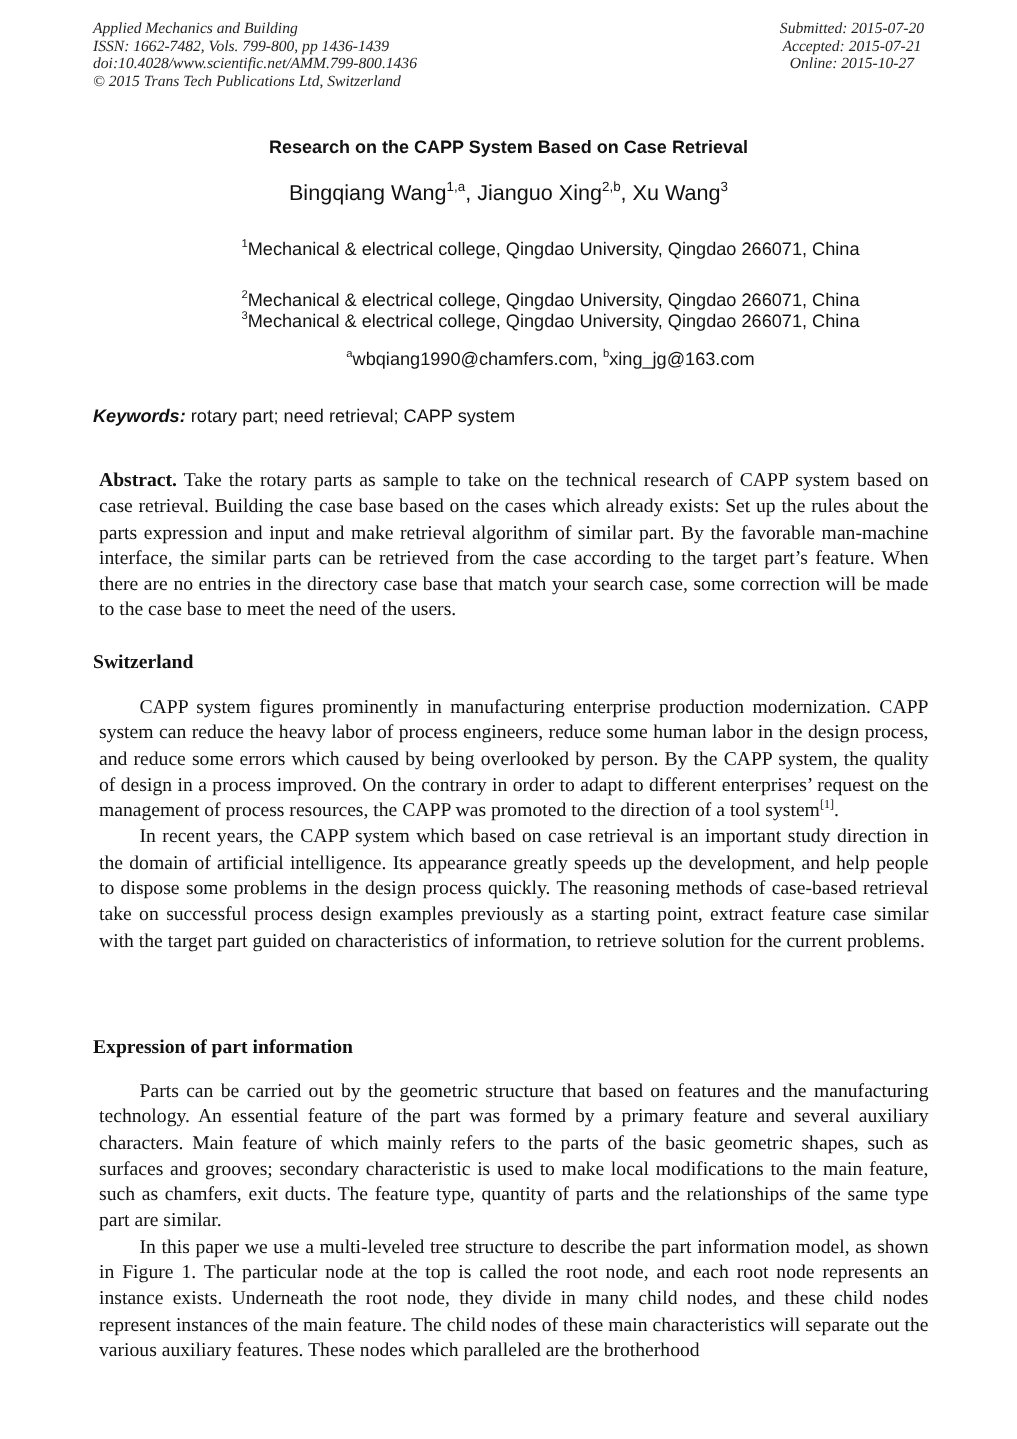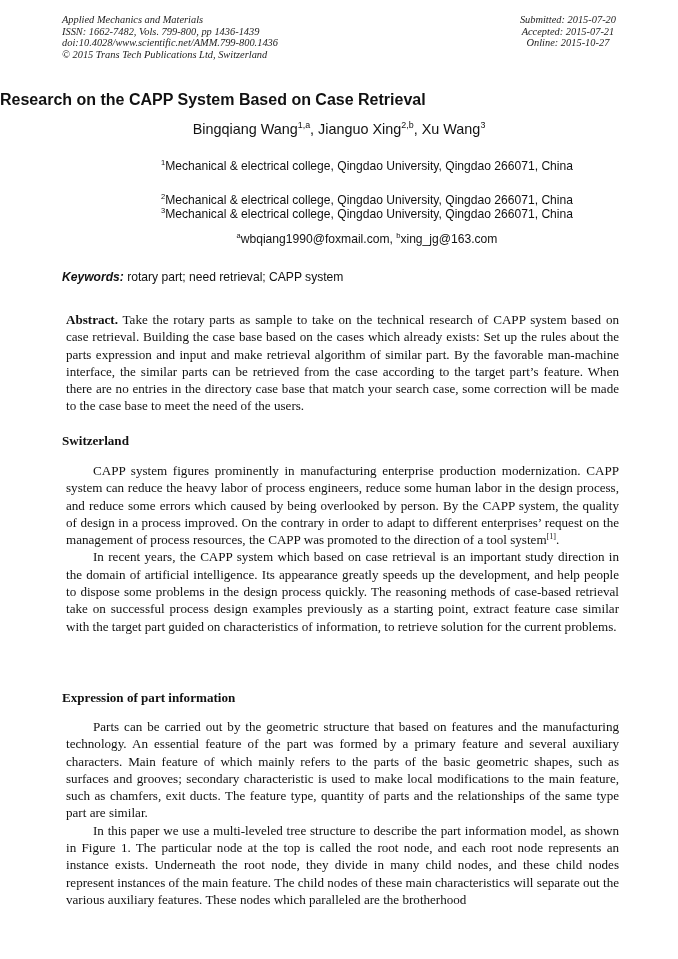--- a/index.html
+++ b/index.html
@@ -11,22 +11,22 @@
       position: absolute; left: 62px; top: 14px;
       font-family: "Liberation Serif", serif; font-style: italic;
       font-size: 10.4px; line-height: 11.6px; color: #222;
     }
     .hdr-right {
       position: absolute; right: 62px; top: 14px; text-align: center;
       font-family: "Liberation Serif", serif; font-style: italic;
       font-size: 10.4px; line-height: 11.6px; color: #222;
     }
     .title {
-      position: absolute; left: 0; width: 678px; top: 91px; 
-      font-family: "Liberation Sans", sans-serif; font-weight: bold; font-size: 16px;
+      position: absolute; left: 0; width: 678px; top: 91px; text-align: center;
+      font-family: "Liberation Sans", sans-serif; font-weight: bold; font-size: 12px;
     }
     .authors {
       position: absolute; left: 0; width: 678px; top: 121px; text-align: center;
       font-family: "Liberation Sans", sans-serif; font-size: 14.4px;
     }
     .affil {
       position: absolute; left: 0; width: 678px; text-align: center;
       font-family: "Liberation Sans", sans-serif; font-size: 12.1px; padding-left: 28px;
     }
     sup { font-size: 0.62em; vertical-align: super; line-height: 0; }
@@ -45,40 +45,40 @@
     .section-h {
       position: absolute; left: 62px;
       font-family: "Liberation Serif", serif; font-weight: bold; font-size: 13.1px;
     }
     .last-line { text-align-last: left; }
   </style>
 </head>
 <body>
 
 <div class="hdr-left">
-  <div>Applied Mechanics and Materials</div>
+  <div>Applied Mechanics and Building</div>
   <div>ISSN: 1662-7482, Vols. 799-800, pp 1436-1439</div>
   <div>doi:10.4028/www.scientific.net/AMM.799-800.1436</div>
   <div>© 2015 Trans Tech Publications Ltd, Switzerland</div>
 </div>
 
 <div class="hdr-right">
   <div>Submitted: 2015-07-20</div>
   <div>Accepted: 2015-07-21</div>
   <div>Online: 2015-10-27</div>
 </div>
 
 <div class="title">Research on the CAPP System Based on Case Retrieval</div>
 
 <div class="authors"><span>Bingqiang Wang</span><sup>1,a</sup>, <span>Jianguo Xing</span><sup>2,b</sup>, <span>Xu Wang</span><sup>3</sup></div>
 
 <div class="affil" style="top:159px"><sup>1</sup><span>Mechanical &amp; electrical college, Qingdao University, Qingdao 266071, China</span></div>
 <div class="affil" style="top:193px"><sup>2</sup><span>Mechanical &amp; electrical college, Qingdao University, Qingdao 266071, China</span></div>
 <div class="affil" style="top:207px"><sup>3</sup><span>Mechanical &amp; electrical college, Qingdao University, Qingdao 266071, China</span></div>
-<div class="affil" style="top:232px"><sup>a</sup><span>wbqiang1990@foxmail.com</span>, <sup>b</sup><span>xing_jg@163.com</span></div>
+<div class="affil" style="top:232px"><sup>a</sup><span>wbqiang1990@chamfers.com</span>, <sup>b</sup><span>xing_jg@163.com</span></div>
 
 <div class="keywords"><b>Keywords:</b> <span>rotary part; need retrieval; CAPP system</span></div>
 
 <div class="body-text" style="top:307px">
   <p class="last-line"><b>Abstract.</b> <span>Take the rotary parts as sample to take on the technical research of CAPP system based on case retrieval. Building the case base based on the cases which already exists: Set up the rules about the parts expression and input and make retrieval algorithm of similar part. By the favorable man-machine interface, the similar parts can be retrieved from the case according to the target part’s feature. When there are no entries in the directory case base that match your search case, some correction will be made to the case base to meet the need of the users.</span></p>
 </div>
 
 <div class="section-h" style="top:433px">Switzerland</div>
 
 <div class="body-text" style="top:458px">

